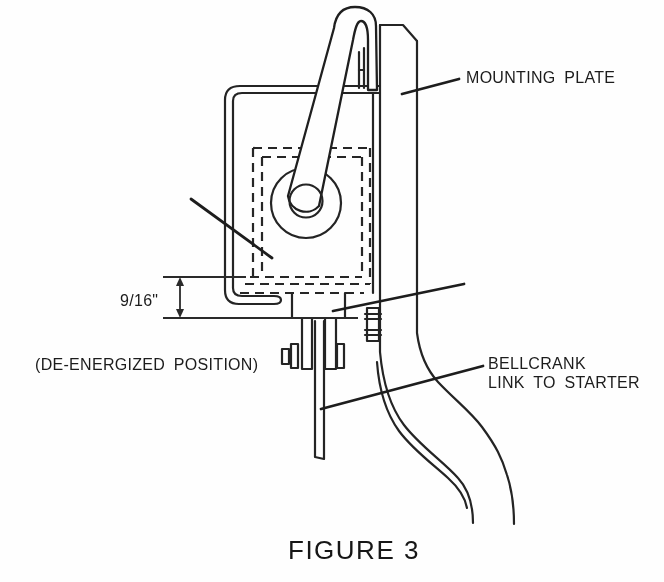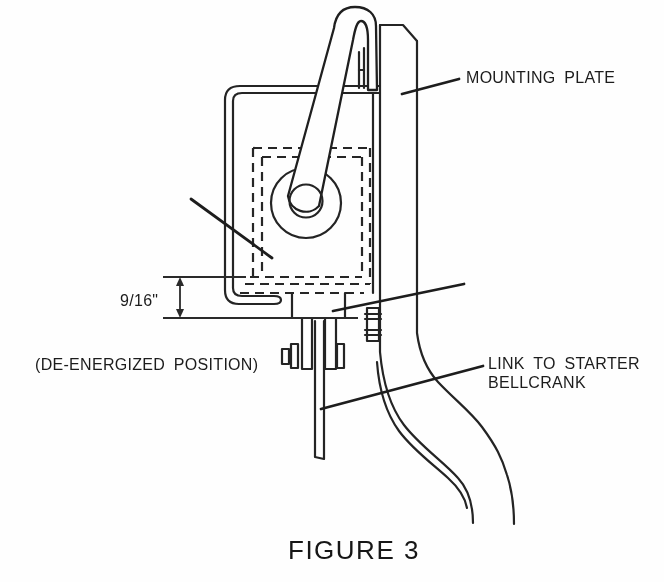--- a/index.html
+++ b/index.html
@@ -145,21 +145,21 @@
     <line class="leader" x1="321" y1="409" x2="483" y2="366"></line>
   </svg>
 
   <div class="lbl" style="left:466px; top:68px;">MOUNTING PLATE</div>
 
 
   <div class="lbl" style="left:120px; top:291px;">9/16"</div>
 
 
   <div style="position:absolute; left:488px; top:354px;">
+    <div class="lbl" style="position:static;">BELLCRANK</div>
     <div class="lbl" style="position:static;">LINK TO STARTER</div>
-    <div class="lbl" style="position:static;">BELLCRANK</div>
   </div>
 
   <div class="lbl" style="left:15px; top:355px;margin-left:20px;">(DE-ENERGIZED POSITION)</div>
 
   <div class="caption" style="left:288px; top:535px;">FIGURE 3</div>
 
 </div>
 
 </body></html>

